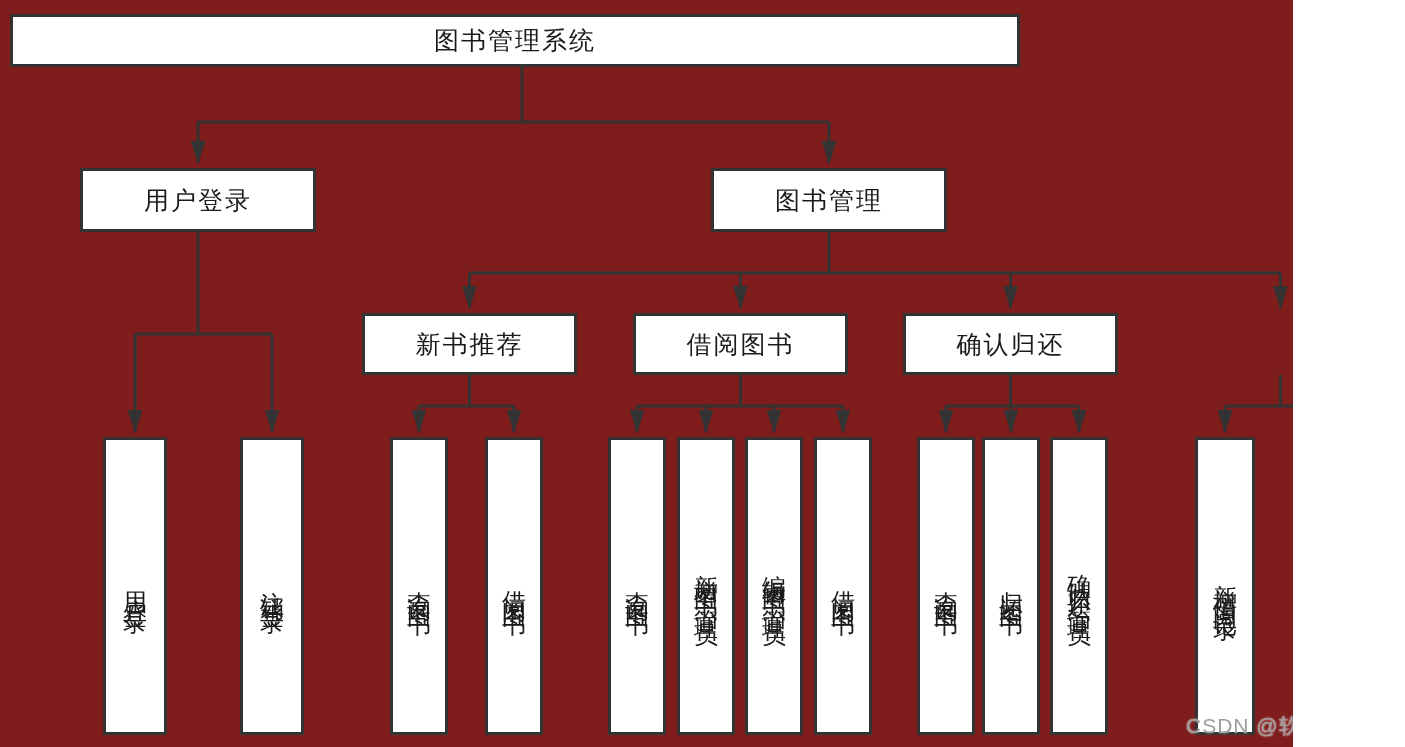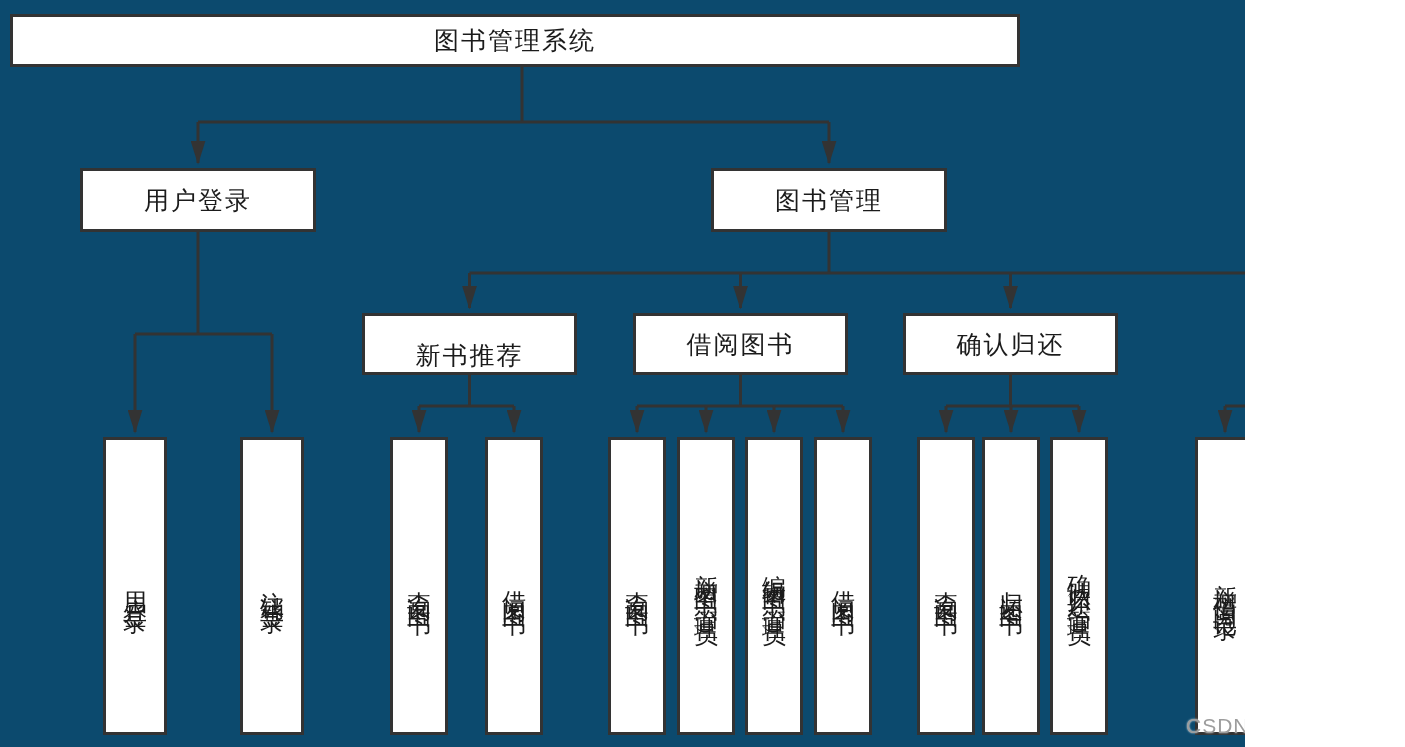--- a/index.html
+++ b/index.html
@@ -5,22 +5,23 @@
   html, body {
     margin: 0;
     padding: 0;
     background: #ffffff;
     font-family: "Liberation Sans", "DejaVu Sans", sans-serif;
   }
   .canvas {
     position: relative;
     width: 1245px;
     height: 747px;
-    background: #0c4a6e;
+    background: #7f1d1d;
     overflow: hidden;
+    padding-left: 48px;
   }
   .connectors {
     position: absolute;
     left: 0;
     top: 0;
     width: 1405px;
     height: 747px;
     pointer-events: none;
   }
   .node {
@@ -119,21 +120,21 @@
     <span class="hlabel">图书管理系统</span>
   </div>
 
   <div class="node" style="left:80px; top:168px; width:236px; height:64px;">
     <span class="hlabel">用户登录</span>
   </div>
   <div class="node" style="left:711px; top:168px; width:236px; height:64px;justify-content:center;">
     <span class="hlabel">图书管理</span>
   </div>
 
-  <div class="node" style="left:362px; top:313px; width:215px; height:62px;align-items:flex-end;">
+  <div class="node" style="left:362px; top:313px; width:215px; height:62px;">
     <span class="hlabel">新书推荐</span>
   </div>
   <div class="node" style="left:633px; top:313px; width:215px; height:62px;">
     <span class="hlabel">借阅图书</span>
   </div>
   <div class="node" style="left:903px; top:313px; width:215px; height:62px;">
     <span class="hlabel">确认归还</span>
   </div>
 
   <div class="node" style="left:103px; top:437px; width:64px; height:298px;">

